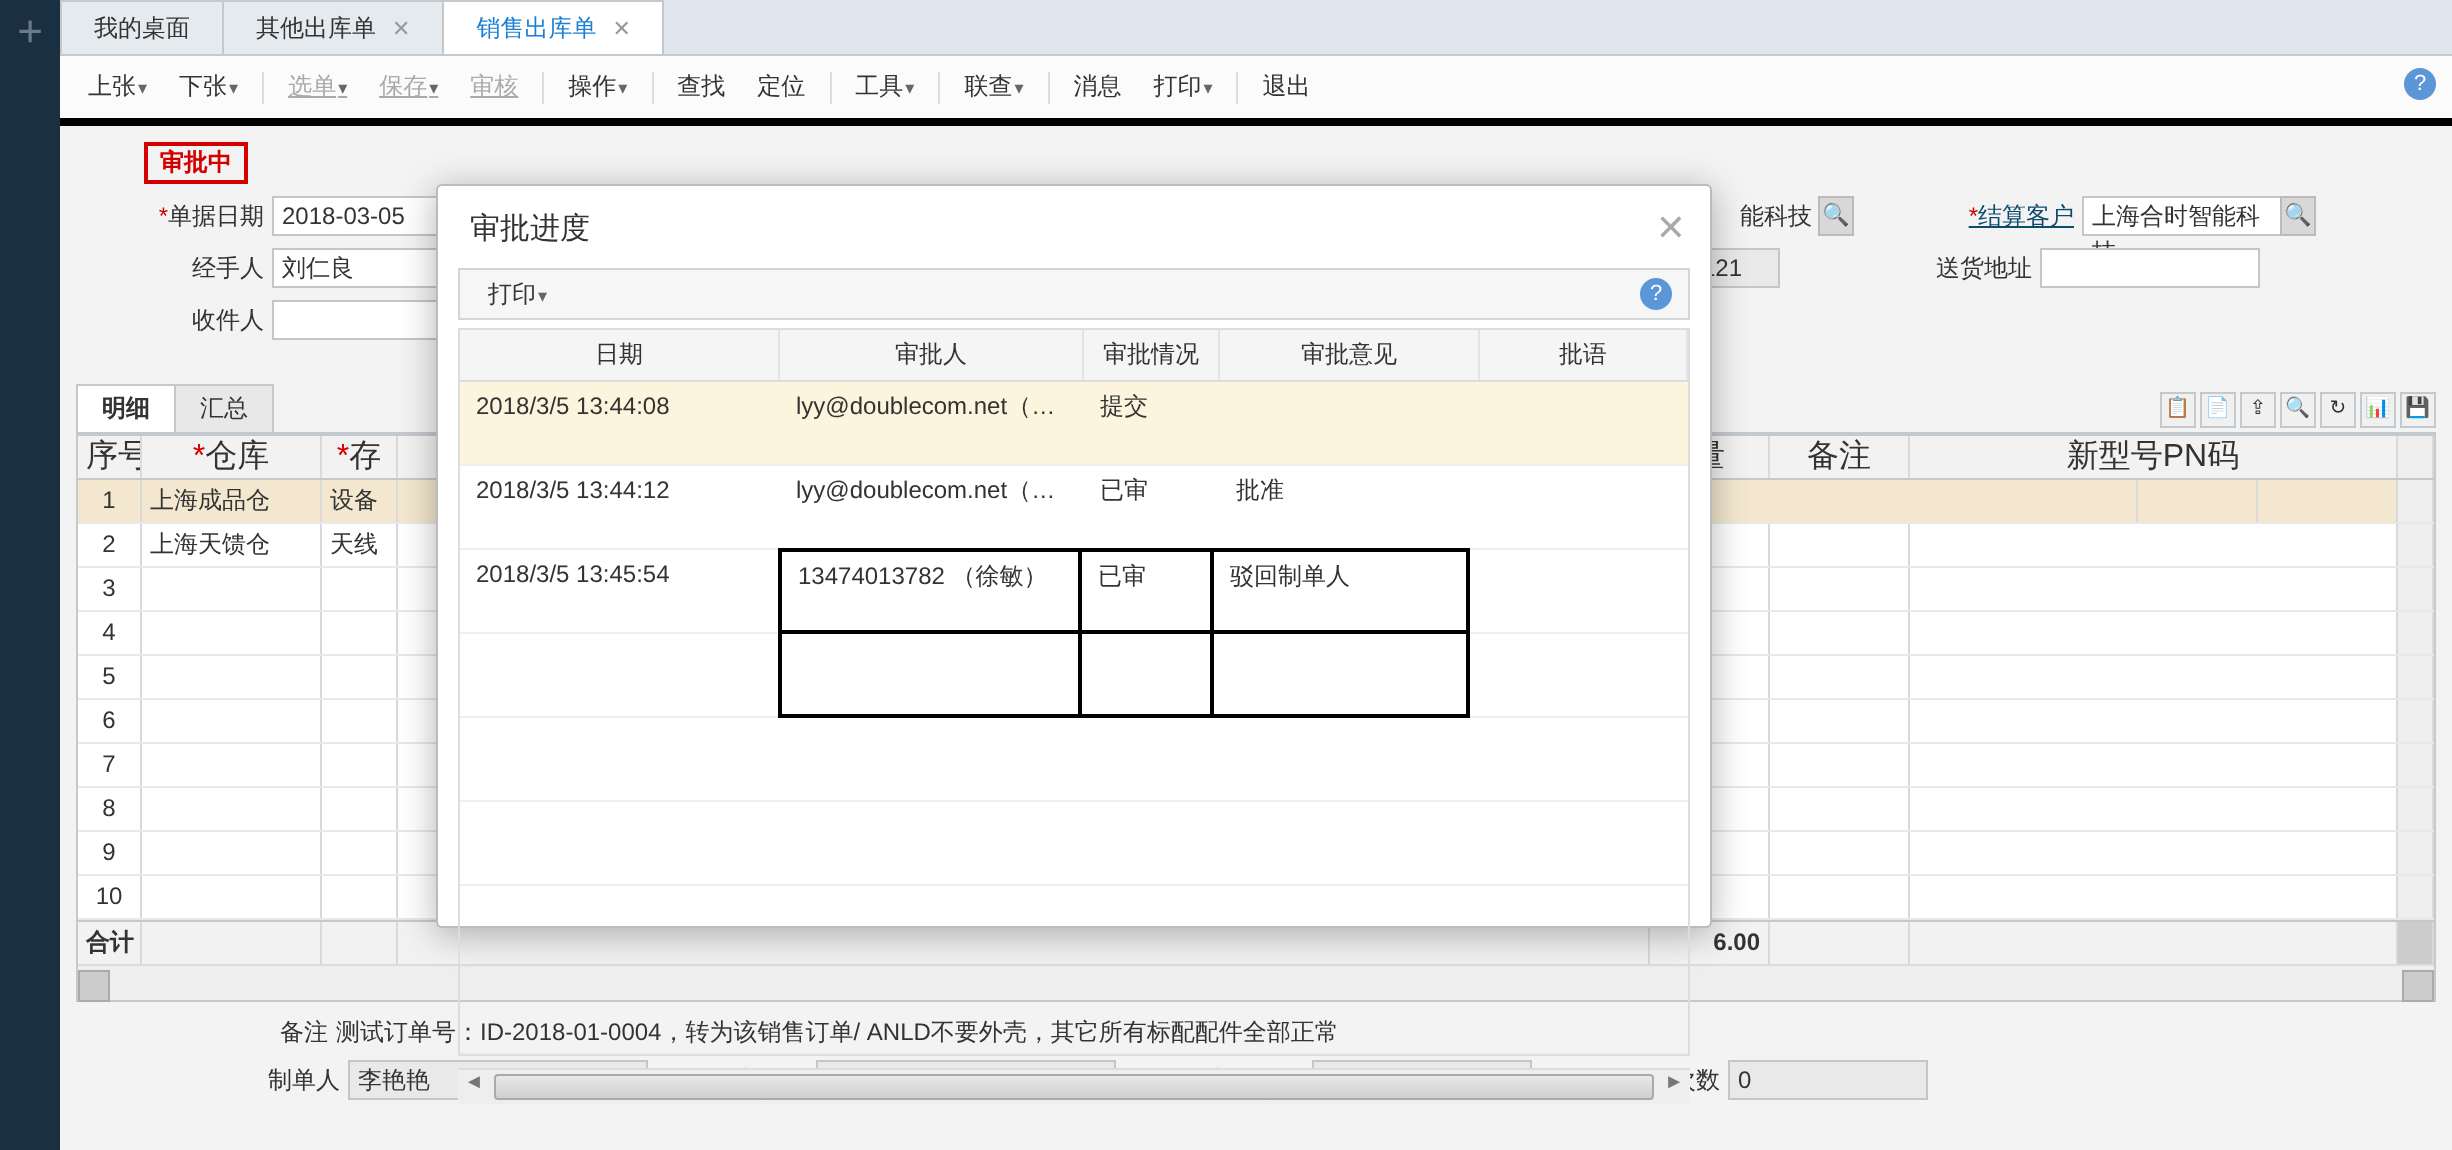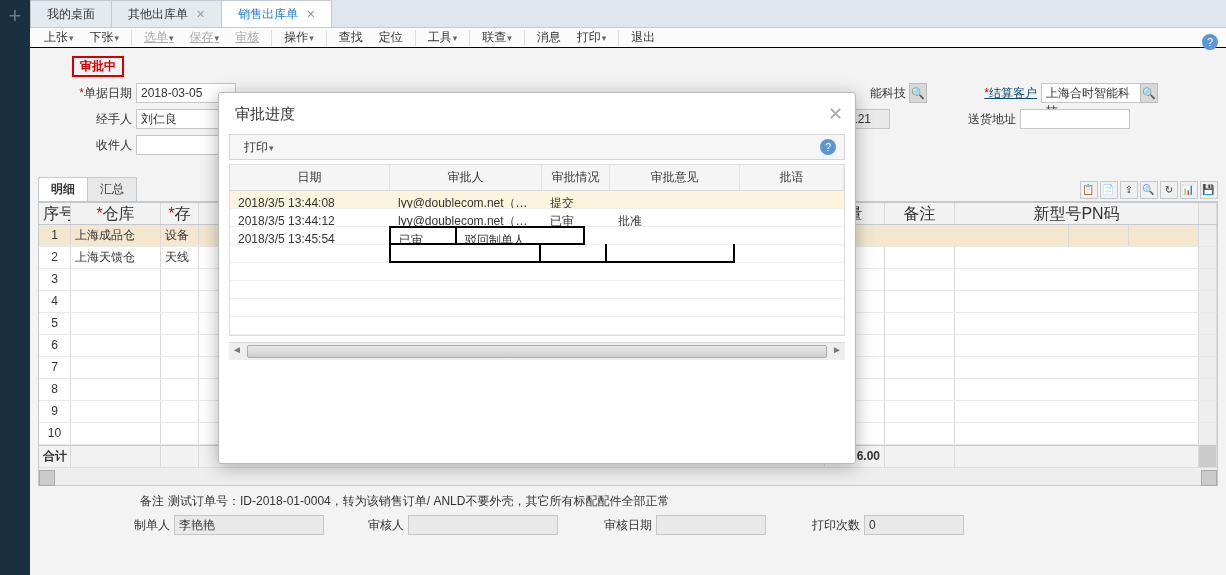--- a/index.html
+++ b/index.html
@@ -26,22 +26,22 @@
 .tabs { display: flex; background: #dfe6ed; border-bottom: 1px solid #c4c9ce; height: 28px; }
 .tab {
   padding: 0 16px; height: 27px; line-height: 27px; border: 1px solid #c4c9ce;
   border-bottom: none; margin-right: -1px; background: #e5eaef; position: relative;
 }
 .tab.active { background: #fff; color: #1a7fd4; }
 .tab-close { margin-left: 8px; color: #999; font-size: 11px; }
 
 
 .toolbar {
-  display: flex; align-items: center; height: 20px; background: #fbfbfb;
-  border-bottom: 1px solid #000000; padding: 0 8px; gap: 4px;
+  display: flex; align-items: center; height: 35px; background: #fbfbfb;
+  border-bottom: 4px solid #000000; padding: 0 8px; gap: 4px;
 }
 .tb-item { padding: 2px 6px; color: #333; }
 .tb-item.disabled { color: #aaa; text-decoration: underline; }
 .tb-caret { font-size: 9px; color: #666; margin-left: 1px; }
 .tb-sep { width: 1px; height: 16px; background: #ddd; margin: 0 2px; }
 .help-icon {
   position: absolute; right: 8px; top: 34px;
   width: 16px; height: 16px; border-radius: 50%;
   background: #5b96d6; color: #fff; font-size: 11px; text-align: center; line-height: 16px;
 }
@@ -119,21 +119,21 @@
 .modal-head { padding: 12px 16px 6px 16px; font-size: 15px; position: relative; }
 .modal-close { position: absolute; right: 12px; top: 10px; color: #aaa; font-size: 18px; }
 .modal-toolbar {
   margin: 4px 10px; border: 1px solid #d5d5d5; background: #f6f6f6;
   height: 26px; display: flex; align-items: center; padding: 0 8px;
 }
 .modal-help { margin-left: auto; width:16px; height:16px; border-radius:50%; background:#5b96d6; color:#fff; font-size:11px; text-align:center; line-height:16px;}
 .modal-grid { margin: 0 10px; border: 1px solid #ddd; }
 .mg-head { display: flex; background: #f5f5f5; border-bottom: 1px solid #ddd; height: 26px; }
 .mgh { text-align: center; line-height: 25px; border-right: 1px solid #e4e4e4; }
-.mg-row { display: flex; height: 18px; border-bottom: 1px solid #eee; }
+.mg-row { display: flex; height: 42px; border-bottom: 1px solid #eee; }
 .mg-row.sel { background: #fdf4dd; }
 .mgc { padding: 0 8px; line-height: 25px; white-space: nowrap; overflow: hidden; }
 .mc-date { width: 160px; }
 .mc-apv { width: 152px; }
 .mc-stat { width: 68px; }
 .mc-opn { width: 130px; }
 .mc-cmt { flex: 1; }
 .highlight-box { border: 2px solid #000; margin: -1px; }
 .mg-scroll { height: 18px; background: #eee; border-top: 1px solid #ddd; margin: 6px 10px 0 10px; position: relative;}
 .mg-scroll-thumb { position:absolute; left:18px; right:18px; top:2px; height:13px; background:linear-gradient(#e8e8e8,#cfcfcf); border:1px solid #aaa; border-radius:2px;}
@@ -401,20 +401,21 @@
         </div>
         <div class="mg-row">
           <div class="mgc mc-date">2018/3/5 13:44:12</div>
           <div class="mgc mc-apv">lyy@doublecom.net（…</div>
           <div class="mgc mc-stat">已审</div>
           <div class="mgc mc-opn">批准</div>
           <div class="mgc mc-cmt"></div>
         </div>
         <div class="mg-row">
           <div class="mgc mc-date">2018/3/5 13:45:54</div>
+          <div class="mgc mc-apv highlight-box">13474013782 （徐敏）</div>
           <div class="mgc mc-stat highlight-box">已审</div>
           <div class="mgc mc-opn highlight-box">驳回制单人</div>
           <div class="mgc mc-cmt"></div>
         </div>
         <div class="mg-row">
           <div class="mgc mc-date"></div>
           <div class="mgc mc-apv highlight-box" style="border-top:none"></div>
           <div class="mgc mc-stat highlight-box" style="border-top:none"></div>
           <div class="mgc mc-opn highlight-box" style="border-top:none"></div>
           <div class="mgc mc-cmt"></div>

